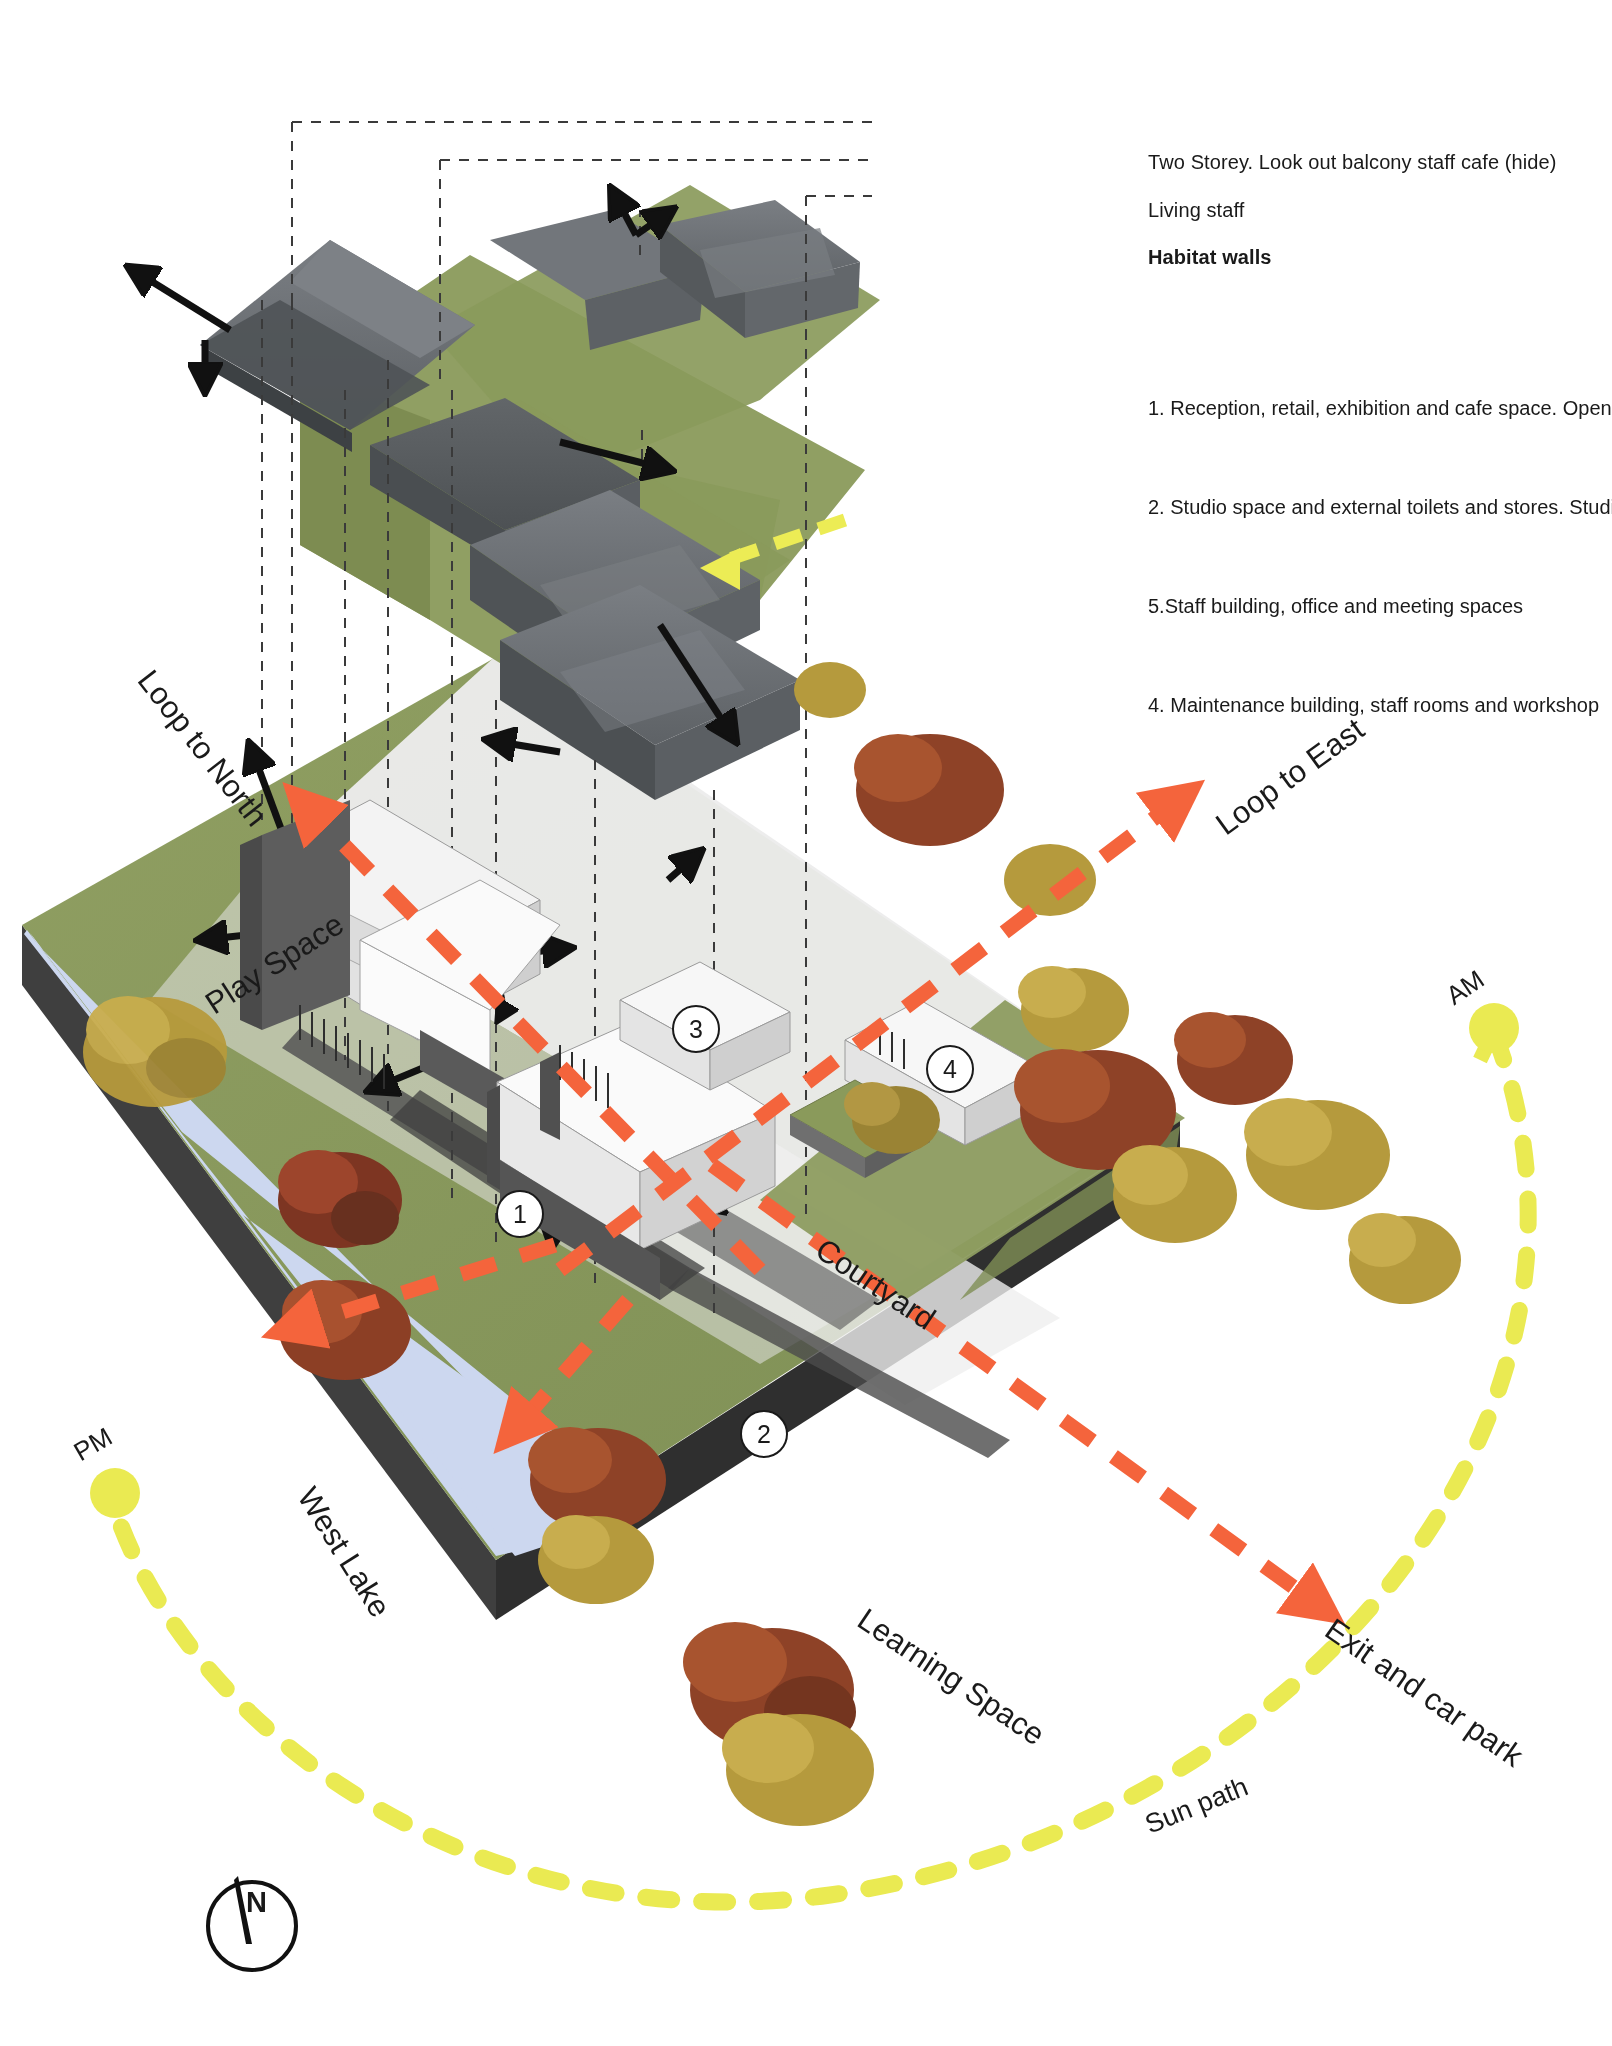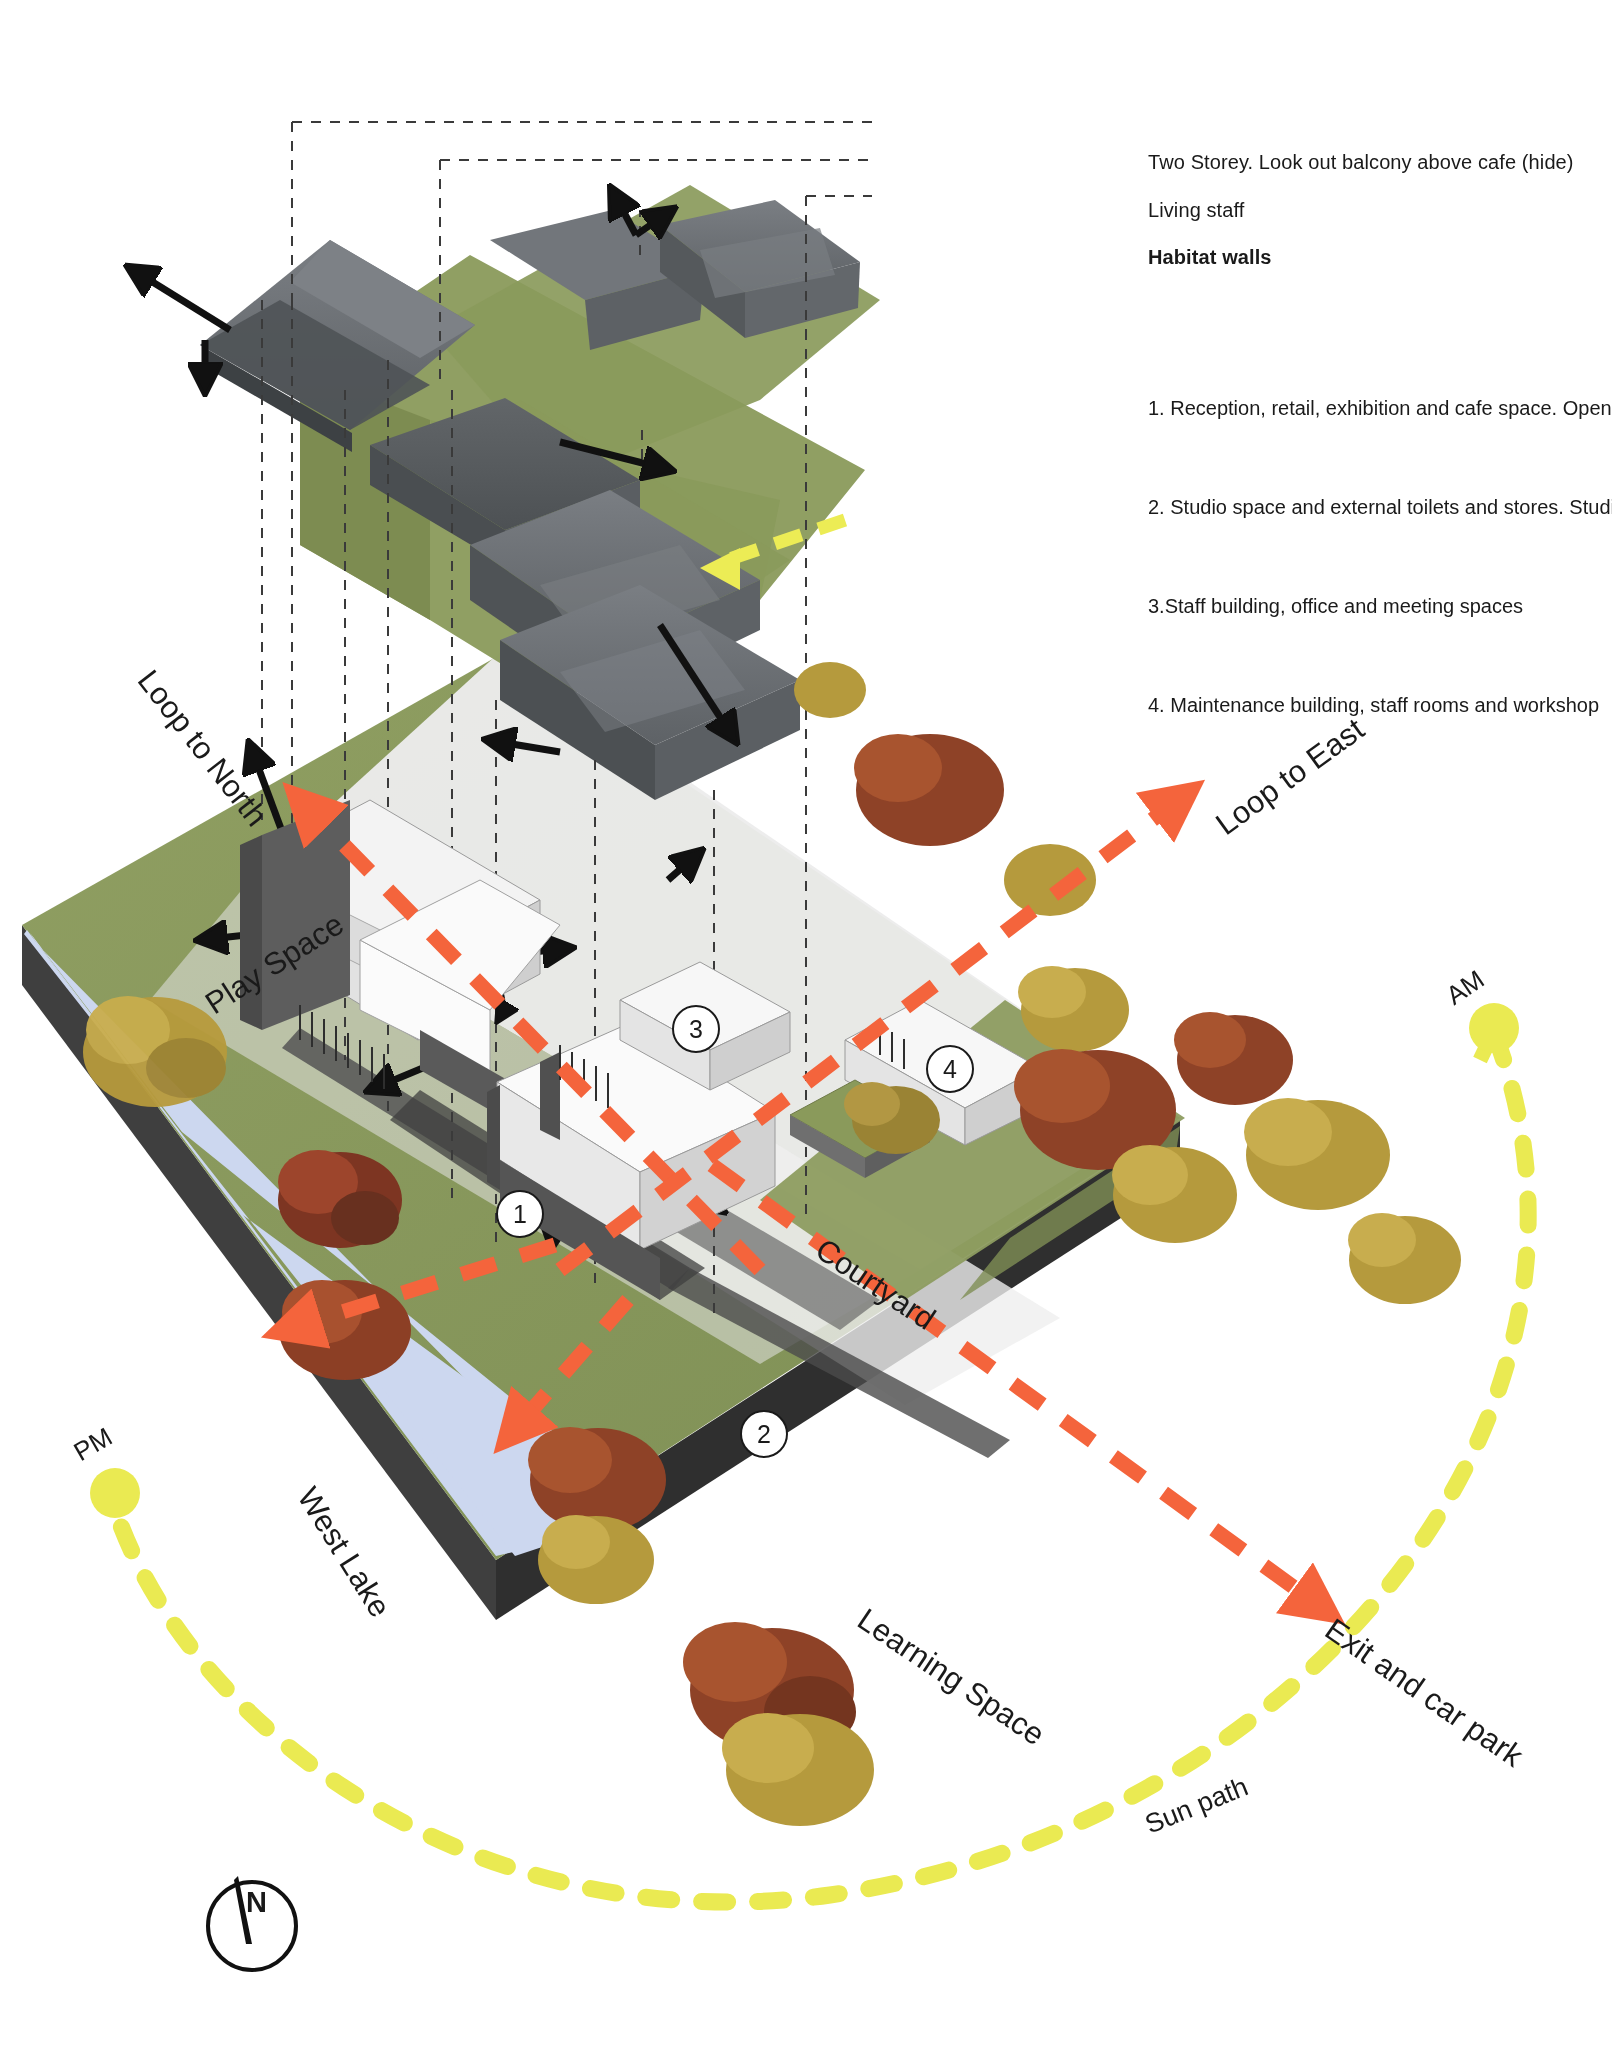--- a/index.html
+++ b/index.html
@@ -328,28 +328,28 @@
     <path d="M1492 1035 L1480 1060" stroke="#eaea52" stroke-width="15"></path>
     <circle cx="1494" cy="1028" r="25" fill="#eaea52"></circle>
     <circle cx="115" cy="1493" r="25" fill="#eaea52"></circle>
 
     <g>
       <path d="M845 520 L718 563" stroke="#ecec55" stroke-width="13" stroke-dasharray="28 18" fill="none"></path>
       <polygon points="700,568 740,548 740,590" fill="#ecec55"></polygon>
     </g>
   </svg>
 
-  <div class="txt callout-label" style="left:1148px;top:150px;">Two Storey. Look out balcony above cafe (hide)</div>
+  <div class="txt callout-label" style="left:1148px;top:150px;">Two Storey. Look out balcony staff cafe (hide)</div>
   <div class="txt callout-label" style="left:1148px;top:198px;">Living staff</div>
   <div class="txt callout-label" style="left:1148px;top:245px;font-weight:bold;">Habitat walls</div>
 
   <div class="txt desc-block" style="left:1148px;top:345px;">
     <p>1. Reception, retail, exhibition and cafe space. Open plan building relating to both the courtyard and lake</p>
     <p>2. Studio space and external toilets and stores. Studio relates to lake and learning space to the South</p>
-    <p>3.Staff building, office and meeting spaces</p>
+    <p>5.Staff building, office and meeting spaces</p>
     <p>4. Maintenance building, staff rooms and workshop</p>
   </div>
 
   <div class="num-badge" style="left:496px;top:1190px;">1</div>
   <div class="num-badge" style="left:740px;top:1410px;">2</div>
   <div class="num-badge" style="left:672px;top:1005px;">3</div>
   <div class="num-badge" style="left:926px;top:1045px;">4</div>
 
   <div class="txt rot-label" style="left:160px;top:662px;transform:rotate(52deg);">Loop to North</div>
 

